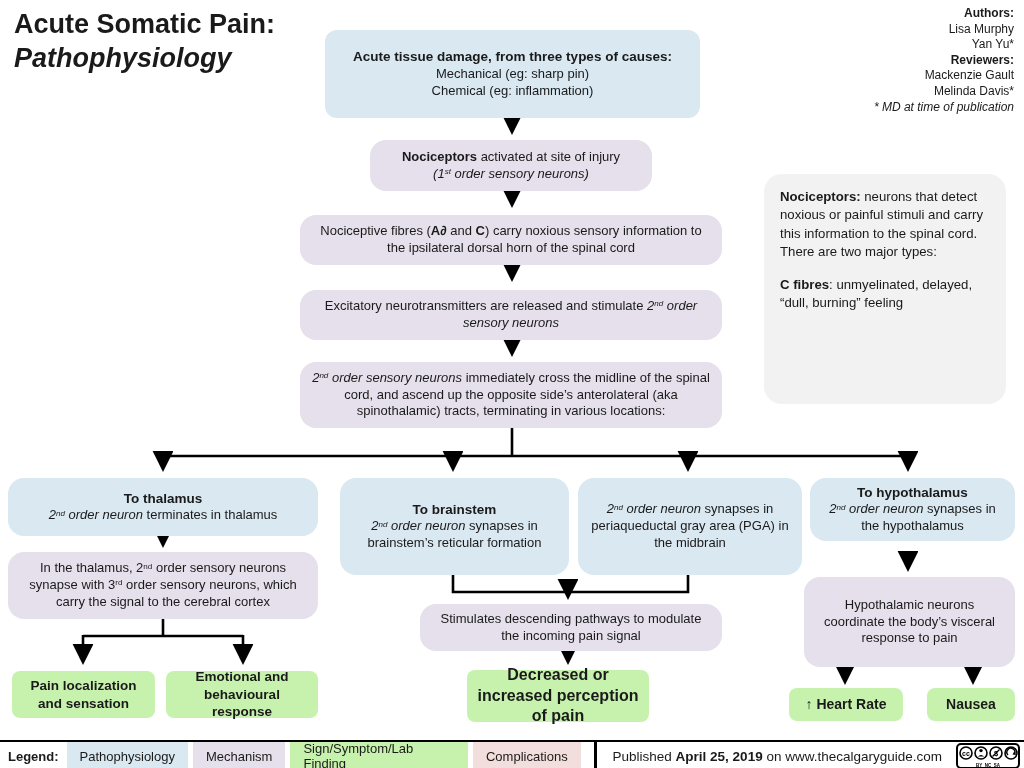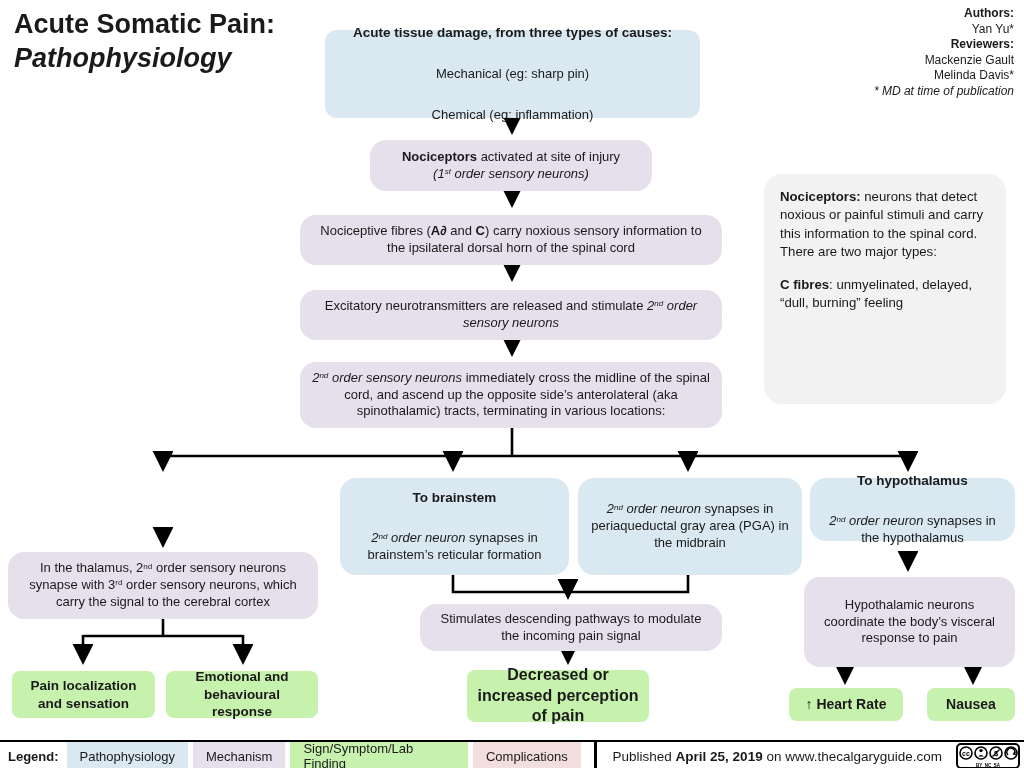--- a/index.html
+++ b/index.html
@@ -2,21 +2,21 @@
 <html><head>
 <meta charset="utf-8">
 <style>
   html,body{margin:0;padding:0;background:#fff;}
   #canvas{position:relative;width:1024px;height:768px;background:#ffffff;overflow:hidden;
           font-family:"Liberation Sans",sans-serif;color:#1a1a1a;}
   .abs{position:absolute;box-sizing:border-box;}
   .box{position:absolute;box-sizing:border-box;border-radius:16px;text-align:center;
        font-size:13px;line-height:1.3;padding:5px 10px;display:flex;flex-direction:column;
        justify-content:center;}
-  .blue{background:#d9e8f1;gap:24px;}
+  .blue{background:#d9e8f1;}
   .lav{background:#e5e0ec;}
   .greenb{background:#c7f2ad;font-weight:bold;font-size:13.5px;border-radius:8px;}
   .bh{font-weight:bold;font-size:13.5px;}
   .it{font-style:italic;}
   b{font-weight:bold;}
   sup{font-size:0.62em;vertical-align:baseline;position:relative;top:-0.45em;line-height:0;}
   #title{left:14px;top:8px;font-size:27px;font-weight:bold;line-height:1.25;}
   #title .l2{font-style:italic;}
   #credits{right:10px;top:6px;width:220px;text-align:right;font-size:12px;line-height:1.3;}
   #credits .foot{font-style:italic;}
@@ -42,20 +42,21 @@
 
 <div id="canvas">
 
   <div id="title" class="abs">
     <div class="l1">Acute Somatic Pain:</div>
     <div class="l2">Pathophysiology</div>
   </div>
 
   <div id="credits" class="abs">
     <div><b>Authors:</b></div>
+    <div>Lisa Murphy</div>
     <div>Yan Yu*</div>
     <div><b>Reviewers:</b></div>
     <div>Mackenzie Gault</div>
     <div>Melinda Davis*</div>
     <div class="foot">* MD at time of publication</div>
   </div>
 
   <svg id="arrows" width="1024" height="768" viewBox="0 0 1024 768">
     <defs>
       <marker id="ah" markerWidth="9" markerHeight="9" refX="6.5" refY="4" orient="auto">
@@ -111,20 +112,24 @@
 
   <div class="box lav" style="left:300px;top:362px;width:422px;height:66px;">
     <div><span class="it">2</span><sup class="it">nd</sup><span class="it"> order sensory neurons</span><span> immediately cross the midline of the spinal cord, and ascend up the opposite side’s anterolateral (aka spinothalamic) tracts, terminating in various locations:</span></div>
   </div>
 
   <div id="notebox" class="abs">
     <div class="para"><b>Nociceptors:</b><span> neurons that detect noxious or painful stimuli and carry this information to the spinal cord. There are two major types:</span></div>
     <div class="para"><b>C fibres</b><span>: unmyelinated, delayed, “dull, burning” feeling</span></div>
   </div>
 
+  <div class="box blue" style="left:8px;top:478px;width:310px;height:58px;">
+    <div class="bh">To thalamus</div>
+    <div><span class="it">2</span><sup class="it">nd</sup><span class="it"> order neuron</span><span> terminates in thalamus</span></div>
+  </div>
 
   <div class="box lav" style="left:8px;top:552px;width:310px;height:67px;">
     <div><span>In the thalamus, 2</span><sup>nd</sup><span> order sensory neurons synapse with 3</span><sup>rd</sup><span> order sensory neurons, which carry the signal to the cerebral cortex</span></div>
   </div>
 
   <div class="box greenb" style="left:12px;top:671px;width:143px;height:47px;">
     <div>Pain localization and sensation</div>
   </div>
 
   <div class="box greenb" style="left:166px;top:671px;width:152px;height:47px;">

